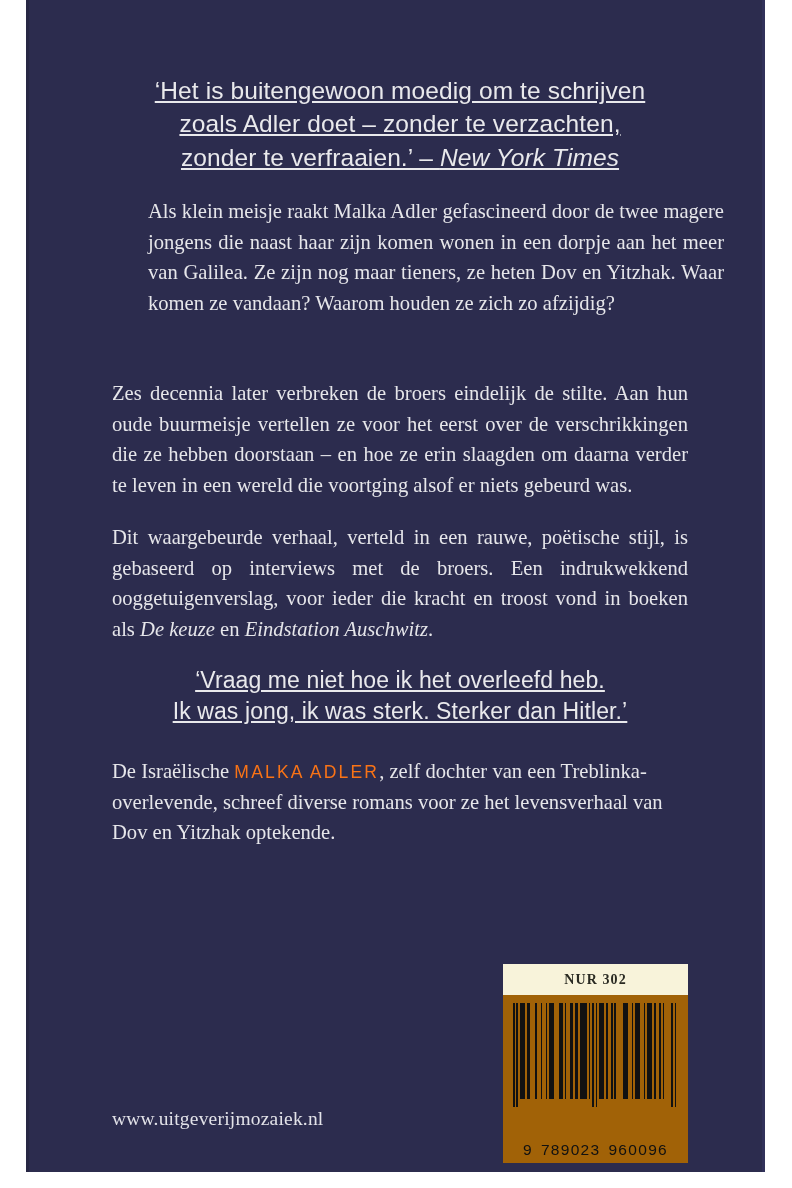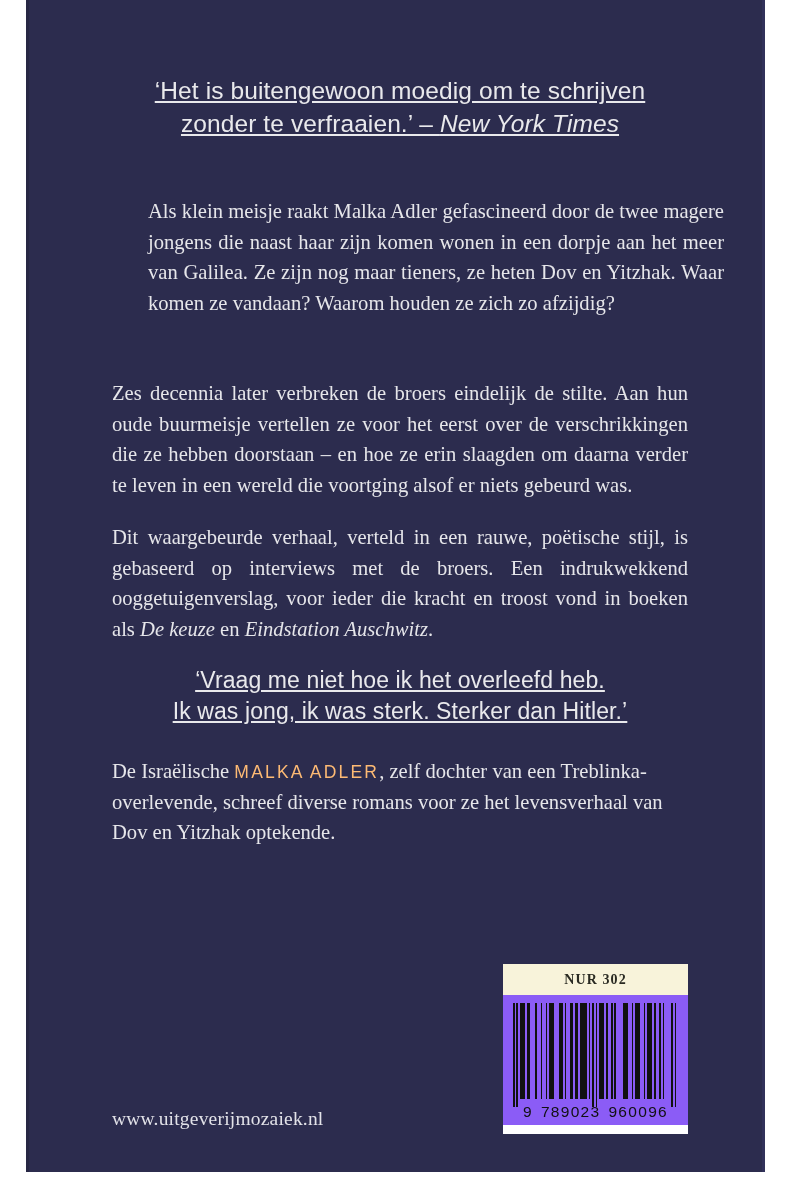--- a/index.html
+++ b/index.html
@@ -110,21 +110,21 @@
   .para2 { top: 364px; margin-top: 14px; }
   .para3 { top: 522px; }
   .para4 { top: 756px; }
 
   .body-block em { font-style: italic; }
 
   .author-caps {
     font-family: "Liberation Sans", sans-serif;
     font-size: 17.5px;
     letter-spacing: 2.2px;
-    color: #fdba74;
+    color: #f97316;
   }
 
   
   .website {
     position: absolute;
     left: 86px;
     top: 1108px;
     font-family: "Liberation Serif", serif;
     font-size: 19.5px;
     color: #e2e2e8;
@@ -150,22 +150,22 @@
   }
   .barcode-head span {
     font-family: "Liberation Serif", serif;
     font-size: 14px;
     letter-spacing: 1.1px;
     color: #2a2a22;
     font-weight: 700;
   }
   .barcode-body {
     position: relative;
-    height: 130px;
-    background: #8b5cf6;
+    height: 168px;
+    background: #a16207;
     padding: 8px 10px 0 10px;
     box-sizing: border-box;
   }
   .bars {
     position: relative;
     height: 104px;
     width: 100%;
     display: flex;
     align-items: flex-start;
   }
@@ -198,20 +198,21 @@
 
   <div class="cover">
 
     <div class="spine-fold"></div>
     <div class="edge-fold-right"></div>
 
     <div class="content">
 
       <div class="pullquote top">
         <span class="line">‘Het is buitengewoon moedig om te schrijven</span>
+        <span class="line">zoals Adler doet – zonder te verzachten,</span>
         <span class="line"><span>zonder te verfraaien.’ – </span><span class="nyt">New York Times</span></span>
       </div>
 
       <div class="body-block para1">
         <p>Als klein meisje raakt Malka Adler gefascineerd door de twee magere jongens die naast haar zijn komen wonen in een dorpje aan het meer van Galilea. Ze zijn nog maar tieners, ze heten Dov en Yitzhak. Waar komen ze vandaan? Waarom houden ze zich zo afzijdig?</p>
       </div>
 
       <div class="body-block para2">
         <p>Zes decennia later verbreken de broers eindelijk de stilte. Aan hun oude buurmeisje vertellen ze voor het eerst over de verschrikkingen die ze hebben doorstaan – en hoe ze erin slaagden om daarna verder te leven in een wereld die voortging alsof er niets gebeurd was.</p>
       </div>

